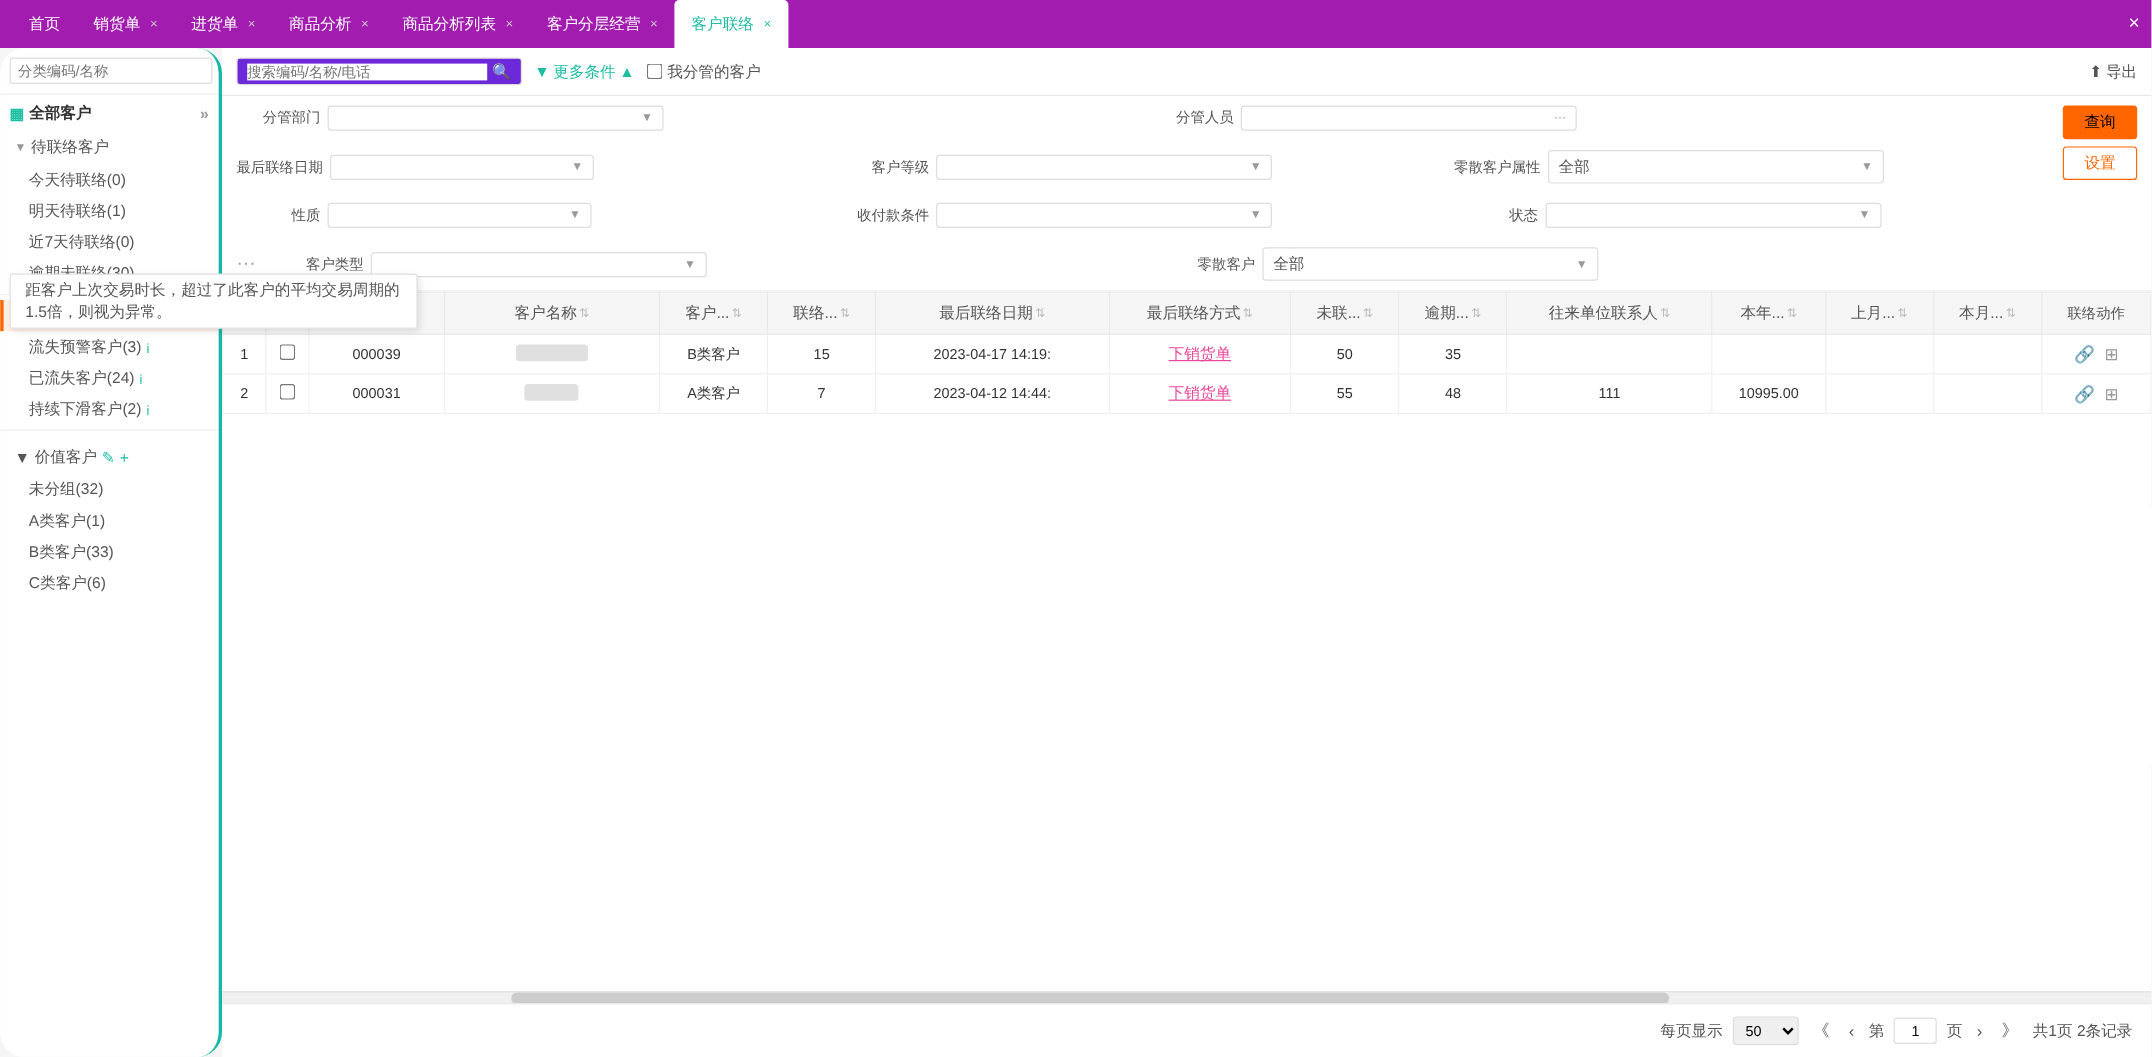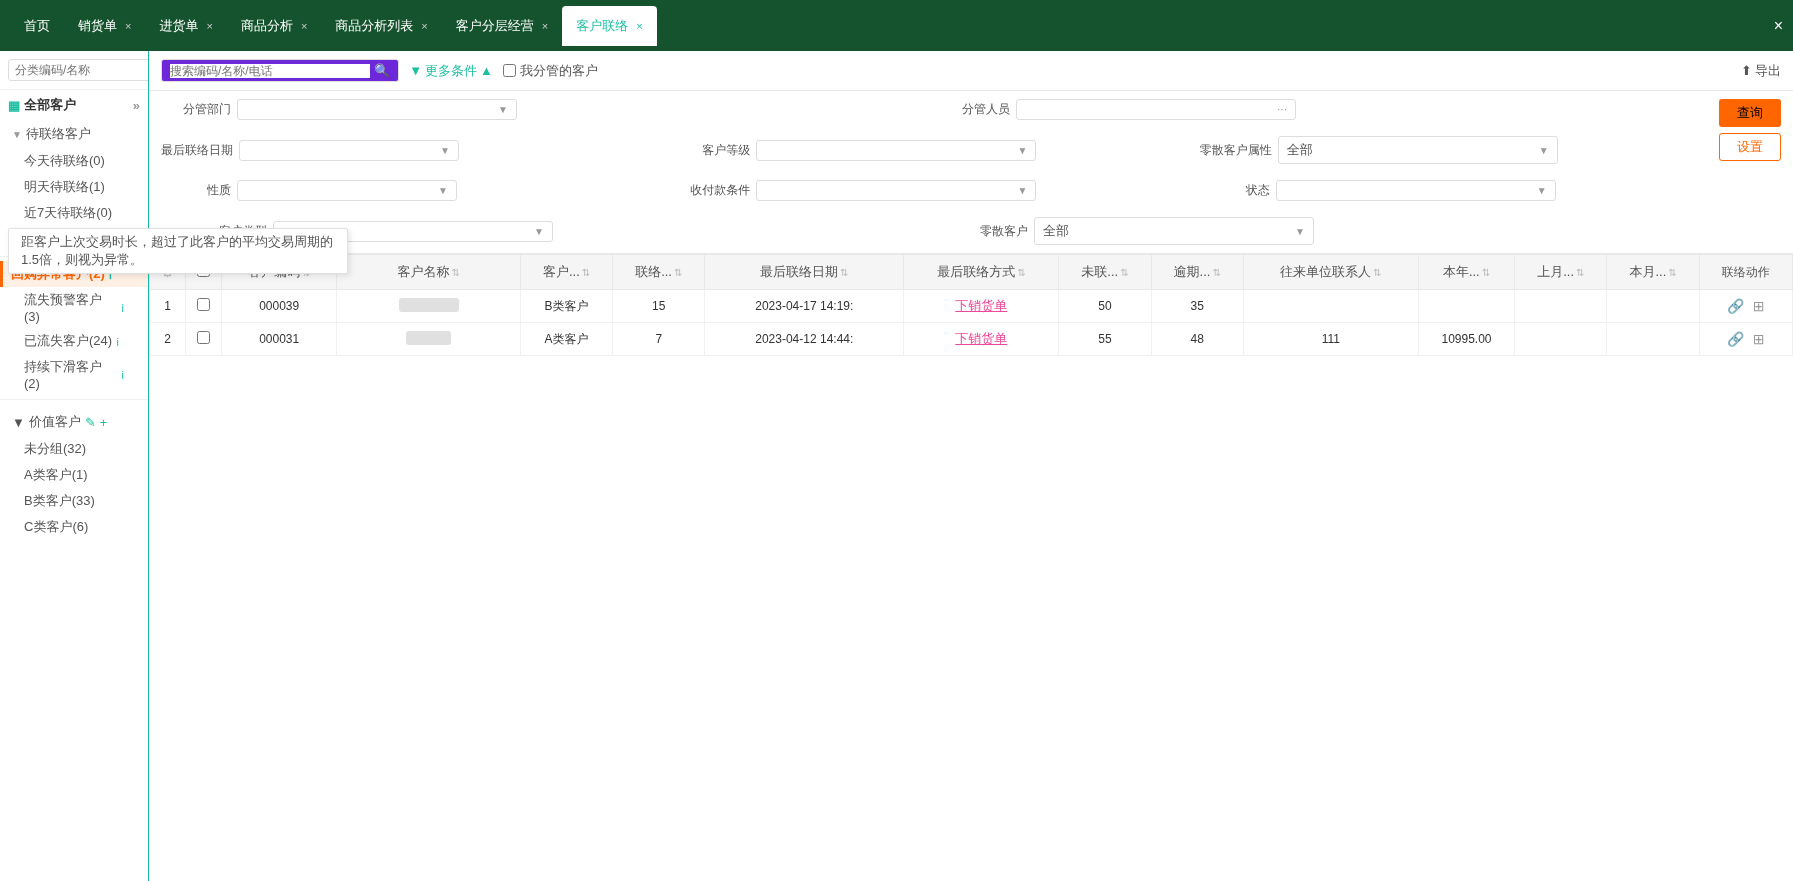--- a/index.html
+++ b/index.html
@@ -1,36 +1,36 @@
 <!DOCTYPE html>
 <html><head>
   <meta charset="utf-8">
   <style>
     * { box-sizing: border-box; margin: 0; padding: 0; font-family: 'Microsoft YaHei', Arial, sans-serif; font-size: 13px; }
     body { background: #f5f5f5; overflow: hidden; width: 1793px; height: 881px; }
 
     
     .top-nav {
-      display: flex; align-items: center; background: #14532d; height: 51px; padding: 0 10px; gap: 0;
+      display: flex; align-items: center; background: #a21caf; height: 40px; padding: 0 10px; gap: 0;
     }
     .nav-item {
       color: #fff; padding: 0 14px; height: 40px; display: flex; align-items: center; cursor: pointer; font-size: 13px; gap: 4px; white-space: nowrap;
     }
     .nav-item.active { background: #fff; color: #1dbfa3; border-radius: 4px 4px 0 0; }
     .nav-item .close-x { font-size: 11px; color: #ccc; margin-left: 4px; }
     .nav-item.active .close-x { color: #1dbfa3; }
     .nav-spacer { flex: 1; }
     .nav-close-btn { color: #fff; cursor: pointer; font-size: 16px; }
 
     
     .main-layout { display: flex; height: calc(881px - 40px); }
 
     
     .sidebar {
-      width: 149px; background: #fff; border-right: 1px solid #14b8a6; overflow-y: auto; flex-shrink: 0;
+      width: 185px; background: #fff; border-right: 3px solid #14b8a6; overflow-y: auto; flex-shrink: 0; border-radius: 21px;
     }
     .sidebar-search { display: flex; align-items: center; padding: 8px; border-bottom: 1px solid #f0f0f0; gap: 4px; }
     .sidebar-search input { border: 1px solid #ddd; border-radius: 3px; padding: 3px 6px; flex: 1; font-size: 12px; outline: none; }
     .sidebar-all-header { display: flex; align-items: center; gap: 4px; font-size: 13px; font-weight: bold; color: #333; padding: 6px 8px; cursor: pointer; }
     .sidebar-all-header .icon-grid { color: #1dbfa3; }
     .sidebar-collapse-btn { margin-left: auto; color: #999; cursor: pointer; }
     .sidebar-group { margin-left: 0; }
     .sidebar-group-title { display: flex; align-items: center; gap: 4px; padding: 5px 12px; color: #555; font-size: 12px; cursor: pointer; }
     .sidebar-group-title .arrow { color: #999; font-size: 10px; }
     .sidebar-group-item { padding: 4px 24px; color: #555; font-size: 12px; cursor: pointer; }
@@ -461,15 +461,31 @@
             </td>
           </tr>
         </tbody>
       </table>
     </div>
 
     <div class="hscroll-bar">
       <div class="hscroll-inner"></div>
     </div>
 
+    <div class="pagination-bar">
+      <span class="page-label">每页显示</span>
+      <select class="page-size-select">
+        <option>20</option>
+        <option selected="">50</option>
+        <option>100</option>
+      </select>
+      <span class="page-btn">《</span>
+      <span class="page-btn">‹</span>
+      <span class="page-label">第</span>
+      <input class="page-input" value="1" style="">
+      <span class="page-label">页</span>
+      <span class="page-btn">›</span>
+      <span class="page-btn">》</span>
+      <span class="total-text">共1页 2条记录</span>
+    </div>
 
   </div>
 </div>
 
 </body></html>

